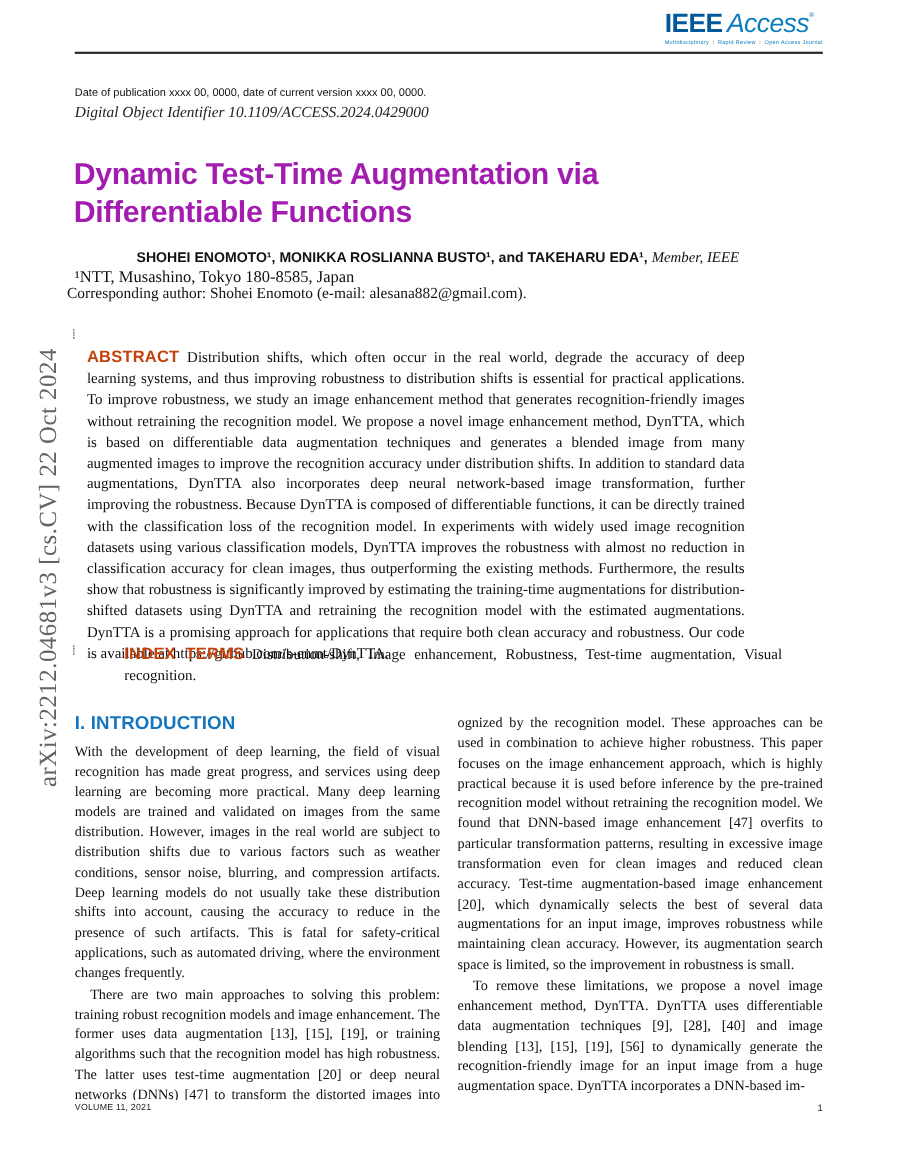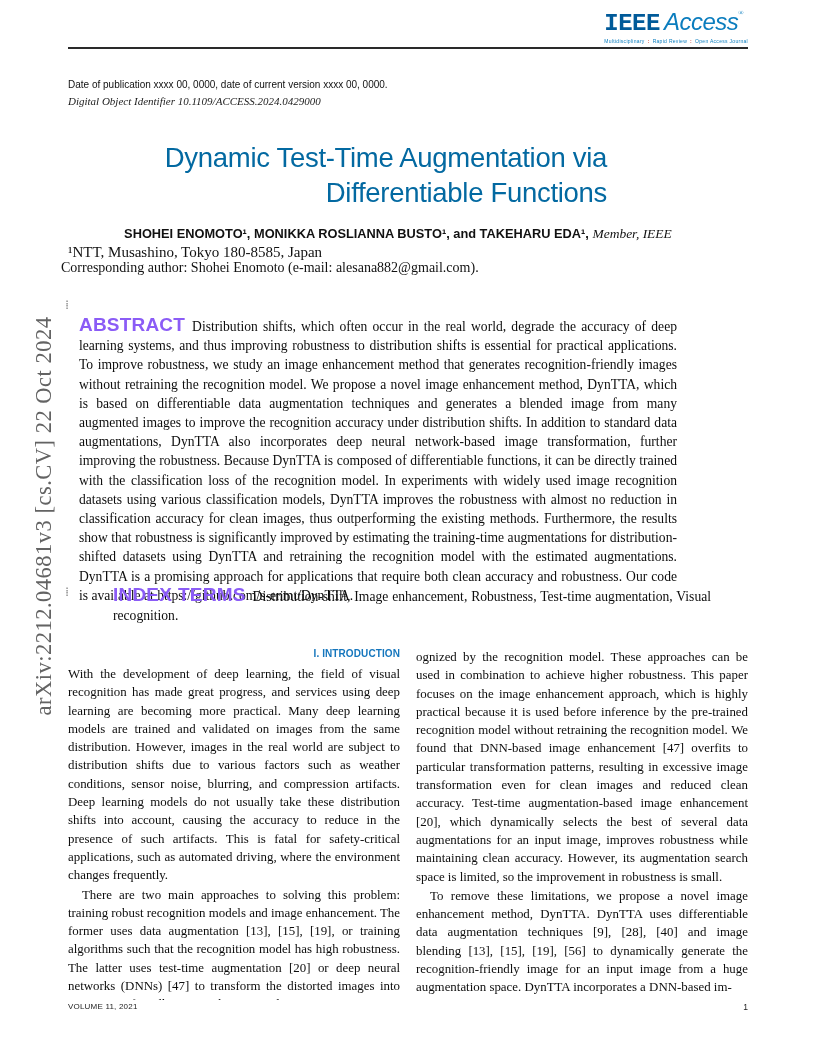--- a/index.html
+++ b/index.html
@@ -17,21 +17,21 @@
   
   .logo-block {
     position: absolute;
     top: 10px;
     right: 68px;
     text-align: left;
     line-height: 1;
   }
   .logo-line { white-space: nowrap; }
   .logo-ieee {
-    font-family: Liberation Mono, monospace;
+    font-family: Liberation Sans, sans-serif;
     font-weight: 700;
     font-size: 24px;
     color: #005a99;
     letter-spacing: -0.5px;
   }
   .logo-access {
     font-family: "Liberation Sans", sans-serif;
     font-style: italic;
     font-weight: 400;
     font-size: 24px;
@@ -65,37 +65,36 @@
     font-family: "Liberation Sans", sans-serif;
     font-size: 10px;
     color: #111;
   }
   .doi-line {
     position: absolute;
     top: 95px;
     left: 68px;
     font-family: "Liberation Serif", serif;
     font-style: italic;
-    font-size: 11px;
+    font-size: 14px;
     color: #222;
   }
 
   
   .paper-title {
     position: absolute;
     top: 140px;
     left: 67px;
     width: 540px;
     font-family: "Liberation Sans", sans-serif;
-    font-weight: 400;
+    font-weight: 700;
     font-size: 27.5px;
     line-height: 35px;
     letter-spacing: -0.3px;
-    color: #0369a1;
-    text-align: right;
+    color: #a21caf;
   }
   .authors-line {
     position: absolute;
     top: 226px;
     left: 68px;
     width: 660px;
     font-family: "Liberation Sans", sans-serif;
     font-weight: 700;
     font-size: 12.8px;
     color: #111;
@@ -141,22 +140,22 @@
     left: 79px;
     width: 598px;
     font-size: 13.6px;
     line-height: 19.2px;
     text-align: justify;
     color: #0d0d0d;
   }
   .block-label {
     font-family: "Liberation Sans", sans-serif;
     font-weight: 700;
-    font-size: 19px;
-    color: #8b5cf6;
+    font-size: 15px;
+    color: #c2410c;
     letter-spacing: 0.2px;
     margin-right: 7px;
   }
   .index-block {
     position: absolute;
     top: 585px;
     left: 79px;
     width: 598px;
     font-size: 13.6px;
     line-height: 19.2px;
@@ -173,25 +172,24 @@
     width: 680px;
     height: 352px;
     display: flex;
     gap: 16px;
     overflow: hidden;
   }
   .col { width: 332px; }
   .section-heading {
     font-family: "Liberation Sans", sans-serif;
     font-weight: 700;
-    font-size: 10px;
+    font-size: 17px;
     color: #1576bd;
     margin-bottom: 6px;
     letter-spacing: 0.1px;
-    text-align: right;
   }
   .body-par {
     font-size: 12.9px;
     line-height: 18.3px;
     text-align: justify;
     color: #0d0d0d;
   }
   .body-par.indent { text-indent: 14px; margin-top: 1px; }
 
   

